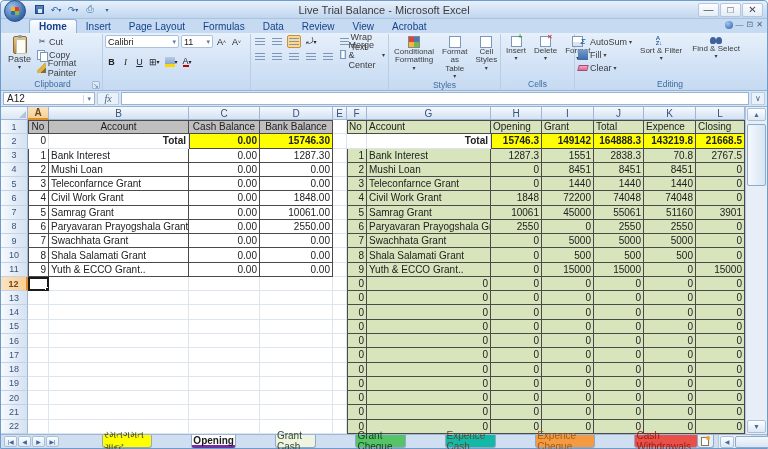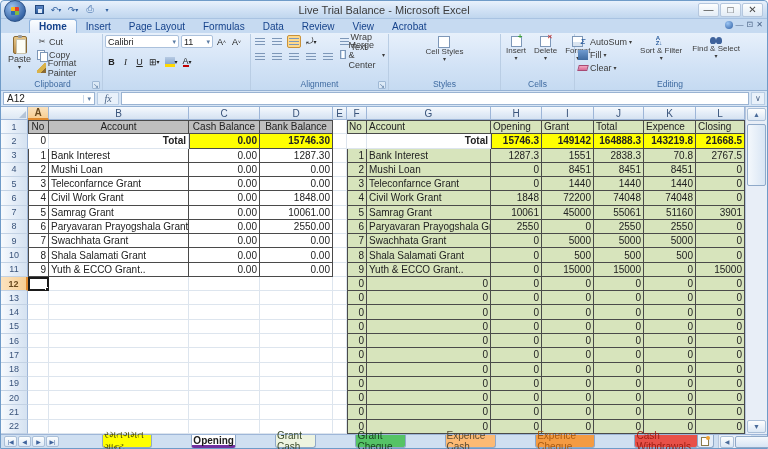--- a/index.html
+++ b/index.html
@@ -296,26 +296,40 @@
               <span class="ic-wrap"></span>
               <span>Wrap Text</span>
             </div>
           <div class="smallrow">
               <span class="ic-merge"></span>
               <span>Merge &amp; Center</span>
               <span style="font-size:6px">▾</span>
             </div>
         </div>
       </div>
-      <div class="rgroup-label"><span>Alignment</span><span class="dlg">↘</span></div>
     </div>
 
 
     <div class="rgroup" style="width:112px">
       <div class="rgroup-body" style="justify-content:space-around; width:100%">
+        <div class="bigbtn" style="font-size:8px">
+          <span class="ic-cf">
+              <i></i>
+              <i></i>
+              <i></i>
+              <i></i>
+            </span>
+          <span>Conditional Formatting</span>
+            <span style="font-size:6px">▾</span>
+        </div>
+        <div class="bigbtn" style="font-size:8px">
+          <span class="ic-grid"></span>
+          <span>Format as Table</span>
+            <span style="font-size:6px">▾</span>
+        </div>
         <div class="bigbtn" style="font-size:8px">
           <span class="ic-grid"></span>
           <span>Cell Styles</span>
             <span style="font-size:6px">▾</span>
         </div>
       </div>
       <div class="rgroup-label"><span>Styles</span></div>
     </div>
 
     <div class="rgroup" style="width:74px">
@@ -747,21 +761,21 @@
       <div class="navbtn">|◀</div>
       <div class="navbtn">◀</div>
       <div class="navbtn">▶</div>
       <div class="navbtn">▶|</div>
     </div>
     <div class="stabs" id="sheettabs">
         <div class="stab" style="background: rgb(255, 255, 0); color: rgb(74, 74, 0);">રમતગમત ગ્રાન્ટ</div>
         <div class="stab active" style="color: rgb(26, 26, 26);">Opening</div>
         <div class="stab" style="background: rgb(238, 244, 224); color: rgb(58, 74, 42);">Grant Cash</div>
         <div class="stab" style="background: rgb(85, 195, 102); color: rgb(23, 63, 29);">Grant Cheque</div>
-        <div class="stab" style="background: #fdba74; color: rgb(90, 74, 48);">Expence Cash</div>
+        <div class="stab" style="background: #14b8a6; color: rgb(90, 74, 48);">Expence Cash</div>
         <div class="stab" style="background: rgb(244, 155, 66); color: rgb(168, 90, 18);">Expence Cheque</div>
         <div class="stab" style="background: rgb(232, 80, 72); color: rgb(155, 28, 18);">Cash Withdrawals</div>
       </div>
     <div class="ins-tab">
         <span class="ic-newsheet"></span>
       </div>
     <div class="hscroll">
       <div class="harrow">◀</div>
       <div class="htrack">
           <div class="hthumb"></div>

